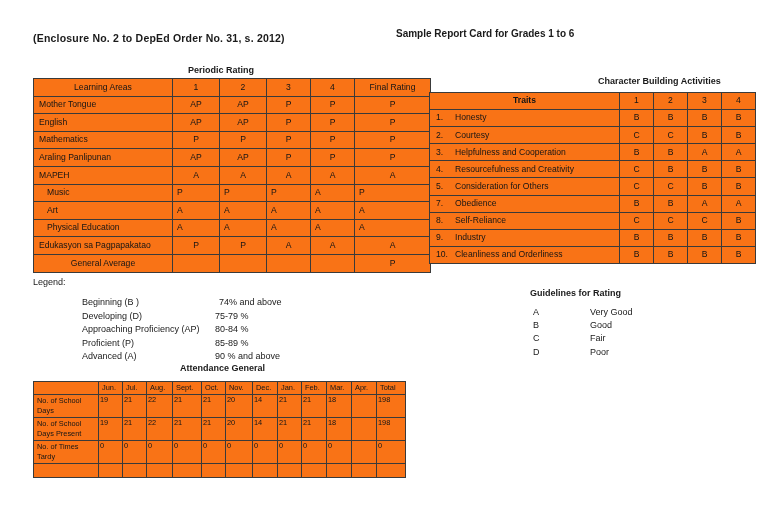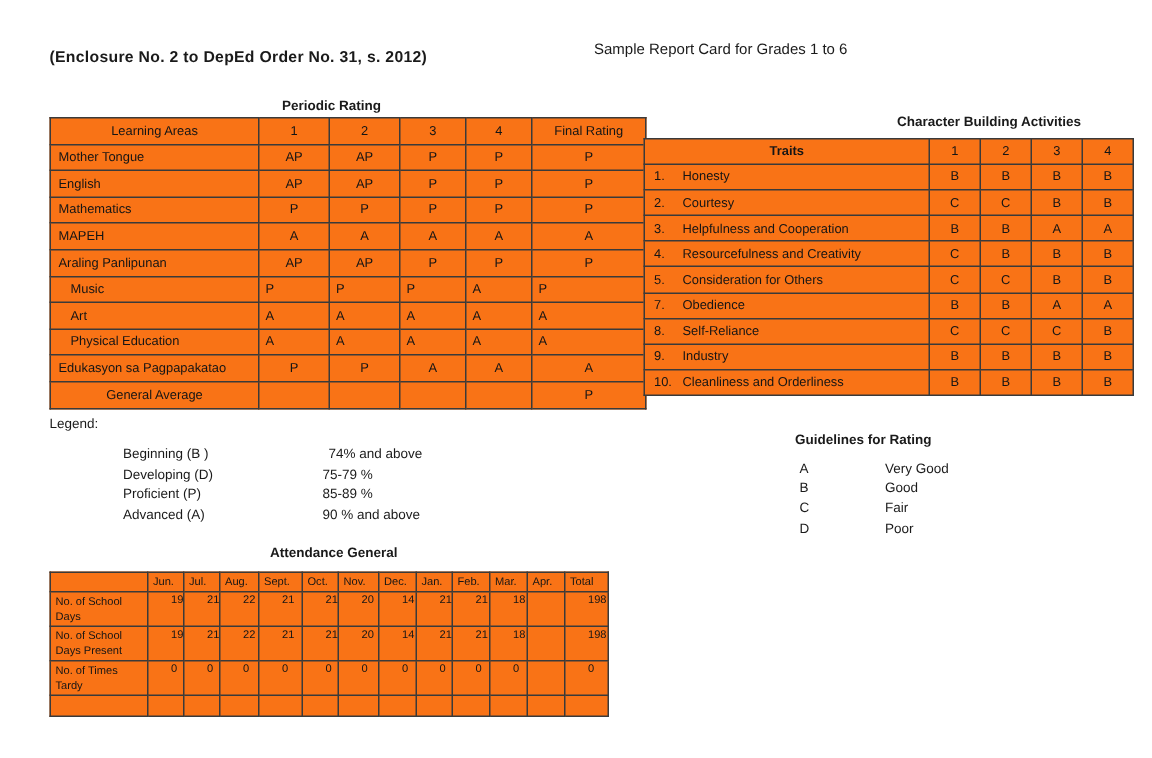--- a/index.html
+++ b/index.html
@@ -26,21 +26,21 @@
     top: 32px;
     font-size: 10.5px;
     font-weight: bold;
     letter-spacing: 0.2px;
     white-space: nowrap;
   }
   #report-title {
     left: 396px;
     top: 28px;
     font-size: 10px;
-    font-weight: normal;
+    font-weight: bold;
     white-space: nowrap;
   }
 
   
   .section-caption {
     font-size: 9px;
     font-weight: bold;
     white-space: nowrap;
   }
   #periodic-rating-caption { left: 188px; top: 65px; }
@@ -172,21 +172,21 @@
     text-align: left;
     padding-left: 3px;
     height: 11px;
     vertical-align: middle;
   }
   #attendance-table td.rowlabel {
     padding-left: 3px;
     line-height: 1.32;
   }
   #attendance-table td.value {
-    padding-left: 15px;
+    padding-left: 1px;
   }
   #attendance-table tr.blank-row td { height: 12px; }
 </style>
 </head>
 <body>
 
 <div class="abs" id="enclosure-note">(Enclosure No. 2 to DepEd Order No. 31, s. 2012)</div>
 
 <div class="abs" id="report-title">Sample Report Card for Grades 1 to 6</div>
 
@@ -228,34 +228,34 @@
       </tr>
       <tr>
         <td class="area">Mathematics</td>
         <td class="mark">P</td>
         <td class="mark">P</td>
         <td class="mark">P</td>
         <td class="mark">P</td>
         <td class="mark">P</td>
       </tr>
       <tr>
-        <td class="area">MAPEH</td>
-        <td class="mark">A</td>
-        <td class="mark">A</td>
-        <td class="mark">A</td>
-        <td class="mark">A</td>
-        <td class="mark">A</td>
-      </tr>
-      <tr>
         <td class="area">Araling Panlipunan</td>
         <td class="mark">AP</td>
         <td class="mark">AP</td>
         <td class="mark">P</td>
         <td class="mark">P</td>
         <td class="mark">P</td>
+      </tr>
+      <tr>
+        <td class="area">MAPEH</td>
+        <td class="mark">A</td>
+        <td class="mark">A</td>
+        <td class="mark">A</td>
+        <td class="mark">A</td>
+        <td class="mark">A</td>
       </tr>
       <tr>
         <td class="area sub">Music</td>
         <td class="mark-left">P</td>
         <td class="mark-left">P</td>
         <td class="mark-left">P</td>
         <td class="mark-left">A</td>
         <td class="mark-left">P</td>
       </tr>
       <tr>
@@ -380,20 +380,24 @@
 <div class="abs" id="legend-label">Legend:</div>
 
 <div class="abs" id="legend-list">
     <div class="legend-row first">
       <span class="legend-term">Beginning  (B )</span>
       <span class="legend-range">74% and above</span>
     </div>
     <div class="legend-row">
       <span class="legend-term">Developing (D)</span>
       <span class="legend-range">75-79 %</span>
+    </div>
+    <div class="legend-row">
+      <span class="legend-term">Approaching Proficiency (AP)</span>
+      <span class="legend-range">80-84 %</span>
     </div>
     <div class="legend-row">
       <span class="legend-term">Proficient (P)</span>
       <span class="legend-range">85-89 %</span>
     </div>
     <div class="legend-row">
       <span class="legend-term">Advanced (A)</span>
       <span class="legend-range">90 % and above</span>
     </div>
   </div>

